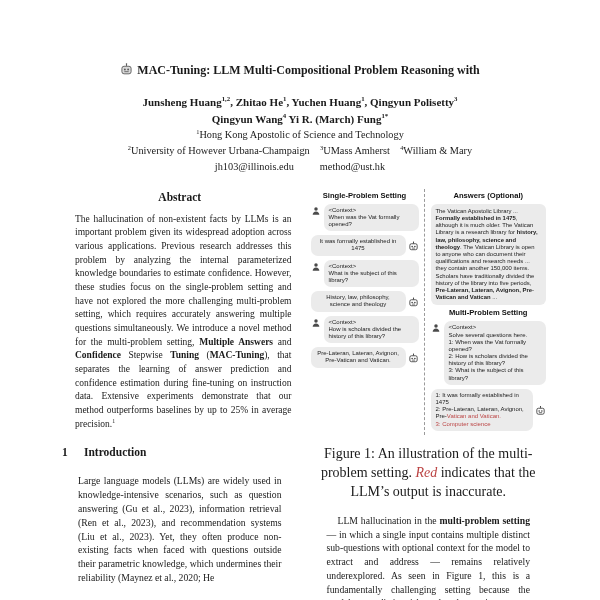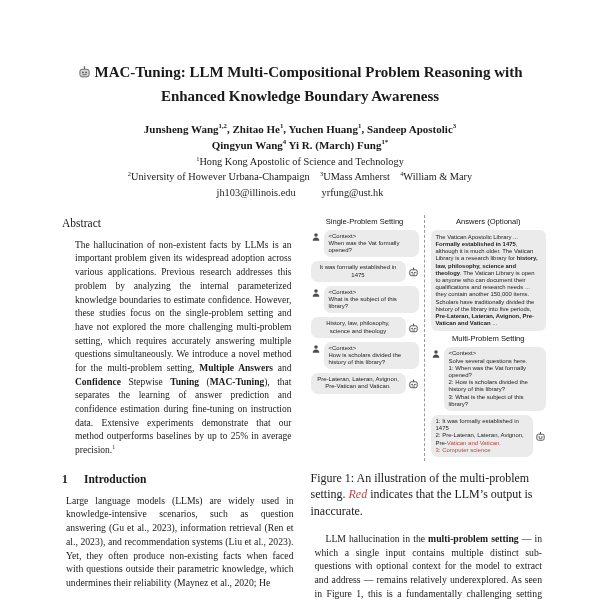--- a/index.html
+++ b/index.html
@@ -4,80 +4,79 @@
 <style>
   html,body{margin:0;padding:0;background:#888;}
   .page{
     width:600px;height:600px;position:relative;overflow:hidden;
     background:#ffffff;color:#1a1a1a;margin:0 auto;
     font-family:"Liberation Serif","DejaVu Serif",serif;
   }
   .b{font-weight:bold}.i{font-style:italic}.red{color:#bb4444}
   sup{font-size:62%;line-height:0;vertical-align:super}
 
-  .title{margin-top:62px;text-align:center;font-weight:bold;font-size:15px;line-height:1.45;padding:0 70px;}
+  .title{margin-top:62px;text-align:center;font-weight:bold;font-size:12px;line-height:1.45;padding:0 70px;}
   .title .emoji{display:inline-block;vertical-align:-2px;margin-right:4px;}
 
   .authors{margin-top:13px;text-align:center;line-height:1.5;}
   .auth-row{font-size:11px;}
   .auth-bold{font-weight:bold;}
   .affil{font-size:10.3px;}
   .emails{font-size:10.3px;display:flex;justify-content:center;gap:26px;margin-top:1px;}
 
   .cols{display:flex;margin:14px 54px 0 62px;gap:13px;}
   .col{flex:1;min-width:0;}
 
-  .abs-head{text-align:left;font-weight:normal;font-size:11.5px;margin:2px 0 10px 0;}
+  .abs-head{text-align:center;font-weight:bold;font-size:11.5px;margin:2px 0 10px 0;}
   .abs-body{margin:0 6px 0 13px;font-size:9.5px;line-height:1.44;text-align:justify;}
   .sec-head{margin:15px 0 9px 0;font-size:11.5px;font-weight:bold;display:flex;}
   .sec-num{width:22px;}
-  .body-par{margin:4px;font-size:9.7px;line-height:1.42;text-align:justify;}
+  .body-par{margin:16px;font-size:9.7px;line-height:1.42;text-align:justify;}
   .indent{text-indent:11px;}
 
   
   .figure{display:flex;font-family:"Liberation Sans","DejaVu Sans",sans-serif;}
   .panel-l{width:108px;flex:none;padding-right:5px;}
   .panel-r{flex:1;border-left:1px dashed #9a9a9a;padding-left:6px;min-width:0;}
-  .ptitle{font-size:7.6px;font-weight:normal;text-align:center;margin:2px 0 4px 0;color:#111;}
+  .ptitle{font-size:7.6px;font-weight:bold;text-align:center;margin:2px 0 4px 0;color:#111;}
   .qa-row{display:flex;align-items:flex-start;margin-bottom:4px;gap:2px;}
   .qa-row.ans{align-items:center;}
   .bubble{background:#ebebeb;border-radius:7px;padding:3px 5px;font-size:6px;line-height:1.2;color:#222;flex:1;min-width:0;}
   .bubble.center{text-align:center;}
   .fig-icon{flex:none;width:11px;display:flex;justify-content:center;padding-top:2px;}
   .ctx-box{background:#ebebeb;border-radius:6px;padding:4px 5px;font-size:5.9px;line-height:1.22;color:#222;margin-bottom:3px;}
-  .caption{margin:9px 0 0 0;font-size:12px;line-height:1.36;text-align:left;}
+  .caption{margin:9px 0 0 0;font-size:14px;line-height:1.36;text-align:center;}
   .right-par{margin-top:13px;}
 </style>
 </head>
 <body>
 
 <div class="page">
 
   <div class="title">
     <span class="emoji">
       <svg width="13" height="13" viewBox="0 0 24 24">
         <line x1="12" y1="1.5" x2="12" y2="6" stroke="#555" stroke-width="1.6"></line>
         <circle cx="12" cy="2" r="1.4" fill="#555"></circle>
         <rect x="3.5" y="6" width="17" height="14" rx="4" fill="#d8d8d8" stroke="#555" stroke-width="1.6"></rect>
         <circle cx="9" cy="12" r="1.7" fill="#555"></circle>
         <circle cx="15" cy="12" r="1.7" fill="#555"></circle>
         <path d="M8 16h8" stroke="#555" stroke-width="1.5" fill="none"></path>
       </svg>
     </span><span>MAC-Tuning: LLM Multi-Compositional Problem Reasoning with</span><br>
-    <span>Enhanced Knowledge Boundary Awareness</span>
   </div>
 
   <div class="authors">
-    <div class="auth-row auth-bold"><span>Junsheng Wang</span><span><sup>1,2</sup></span><span>, Zhitao He</span><span><sup>1</sup></span><span>, Yuchen Huang</span><span><sup>1</sup></span><span>, Sandeep Apostolic</span><span><sup>3</sup></span></div>
+    <div class="auth-row auth-bold"><span>Junsheng Huang</span><span><sup>1,2</sup></span><span>, Zhitao He</span><span><sup>1</sup></span><span>, Yuchen Huang</span><span><sup>1</sup></span><span>, Qingyun Polisetty</span><span><sup>3</sup></span></div>
     <div class="auth-row auth-bold"><span>Qingyun Wang</span><span><sup>4</sup></span><span> Yi R. (March) Fung</span><span><sup>1*</sup></span></div>
     <div class="auth-row affil"><span><sup>1</sup></span><span>Hong Kong Apostolic of Science and Technology</span></div>
     <div class="auth-row affil"><span><sup>2</sup></span><span>University of However Urbana-Champaign</span><span>&nbsp;&nbsp;&nbsp;&nbsp;</span><span><sup>3</sup></span><span>UMass Amherst</span><span>&nbsp;&nbsp;&nbsp;&nbsp;</span><span><sup>4</sup></span><span>William &amp; Mary</span></div>
     <div class="emails">
       <span>jh103@illinois.edu</span>
-      <span>yrfung@ust.hk</span>
+      <span>method@ust.hk</span>
     </div>
   </div>
 
   <div class="cols">
 
     <div class="col">
       <div class="abs-head">Abstract</div>
       <p class="abs-body"><span>The hallucination of non-existent facts by LLMs is an important problem given its widespread adoption across various applications. Previous research addresses this problem by analyzing the internal parameterized knowledge boundaries to estimate confidence. However, these studies focus on the single-problem setting and have not explored the more challenging multi-problem setting, which requires accurately answering multiple questions simultaneously. We introduce a novel method for the multi-problem setting, </span><span class="b">Multiple Answers</span><span> and </span><span class="b">Confidence</span><span> Stepwise </span><span class="b">Tuning</span><span> (</span><span class="b">MAC-Tuning</span><span>), that separates the learning of answer prediction and confidence estimation during fine-tuning on instruction data. Extensive experiments demonstrate that our method outperforms baselines by up to 25% in average precision.</span><span><sup>1</sup></span></p>
       <div class="sec-head">
         <span class="sec-num">1</span>

